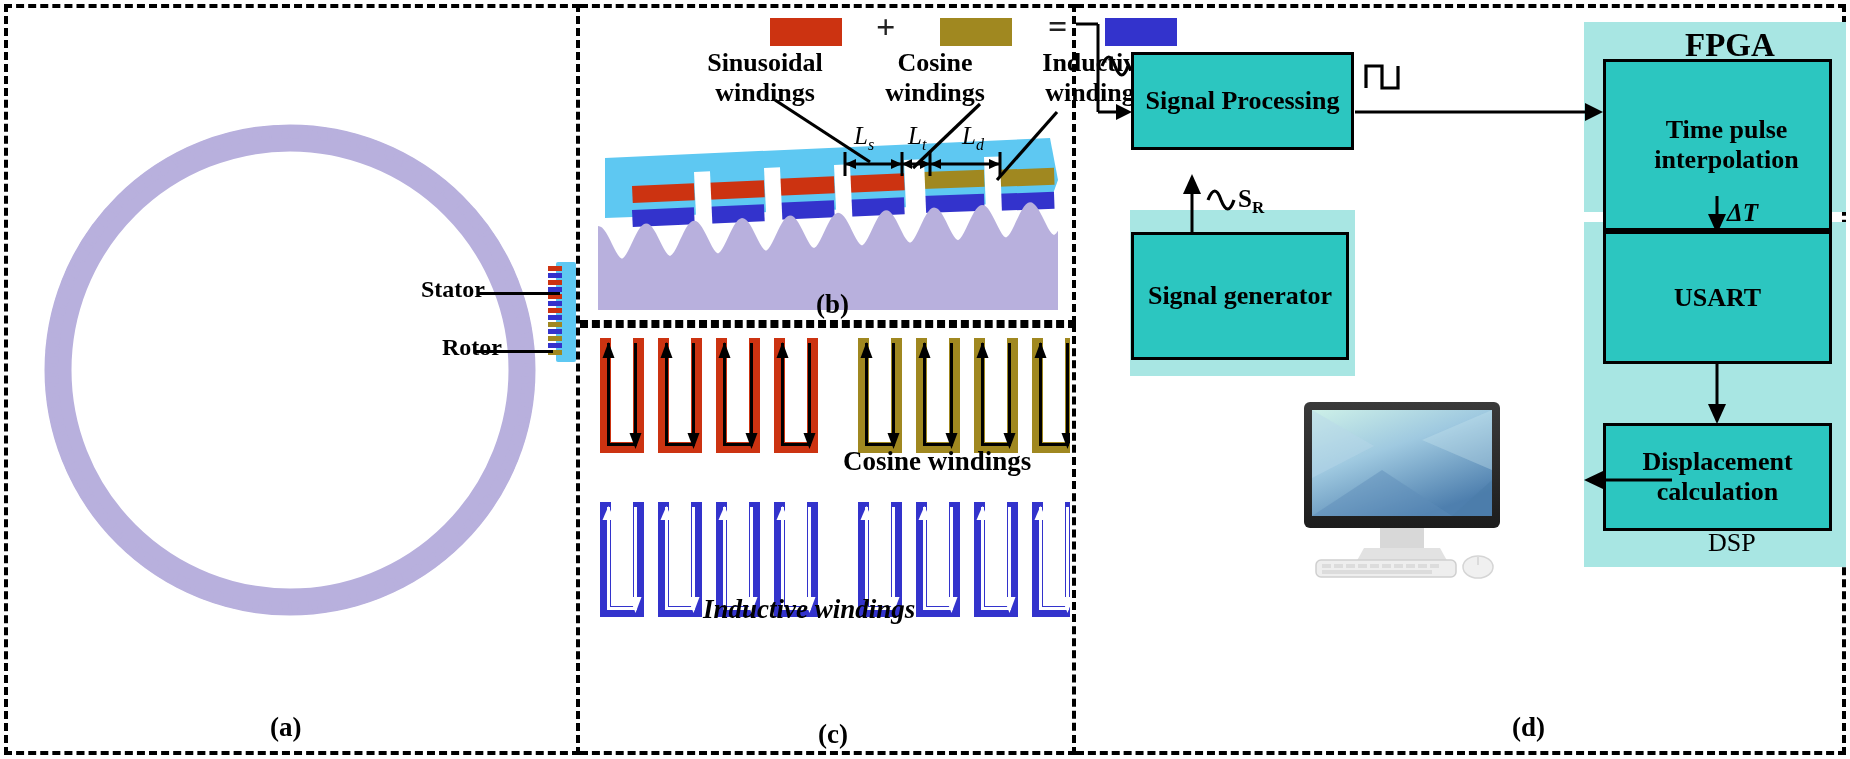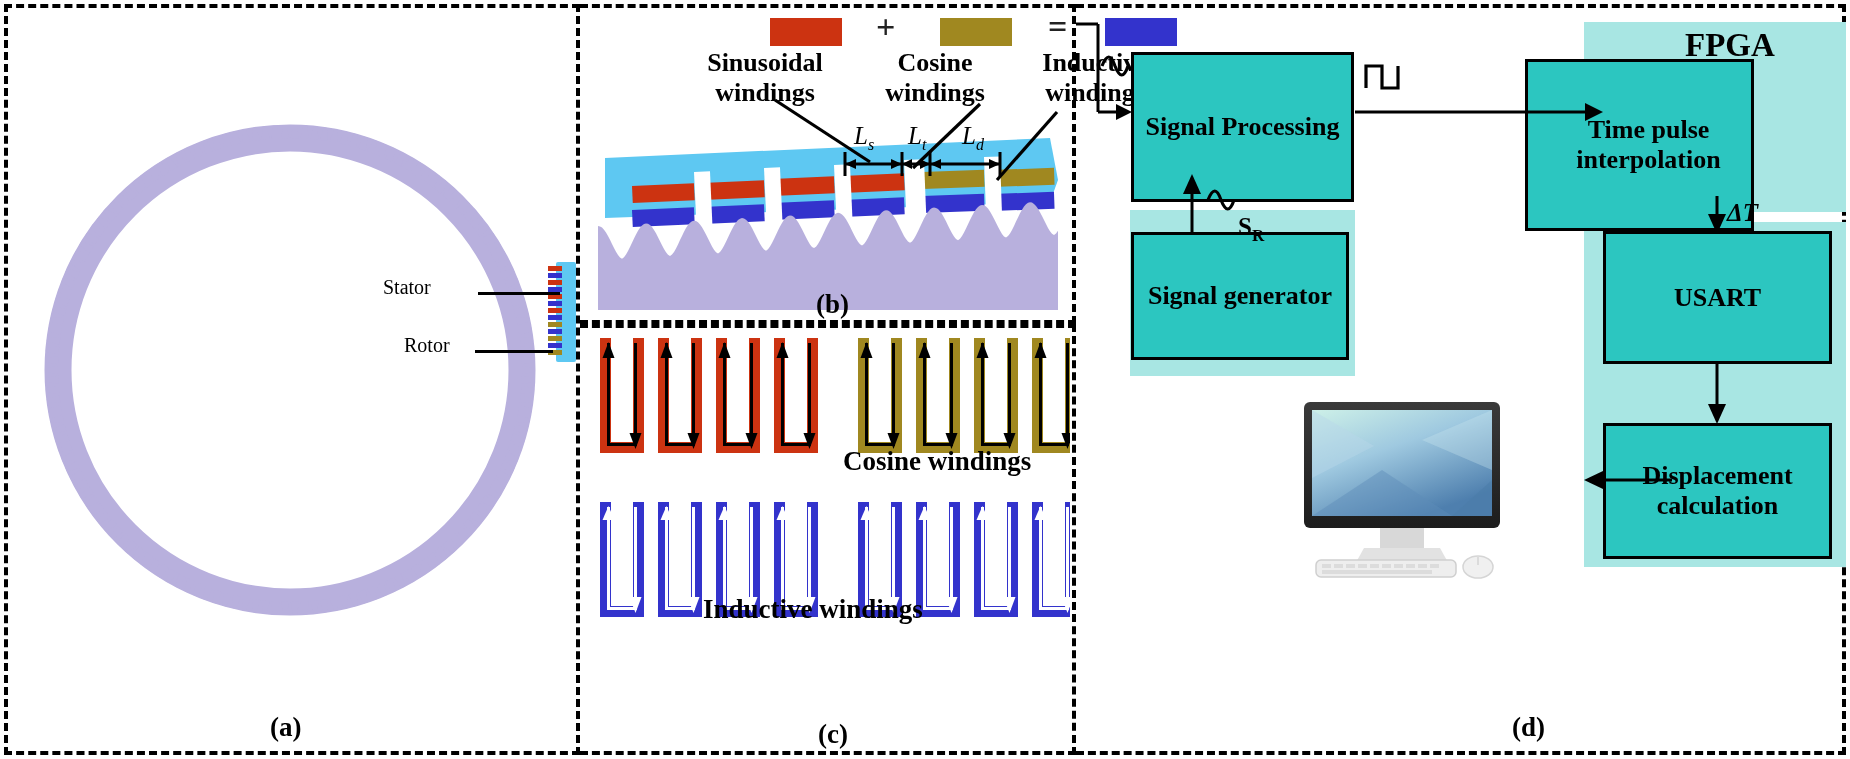--- a/index.html
+++ b/index.html
@@ -12,21 +12,21 @@
   
   .panel { position:absolute; }
   .dash-all { border:4px dashed #000; }
 
   .panel-label { position:absolute; font-weight:bold; font-size:27px; color:#000;
                  font-family:"Liberation Serif", serif; }
 
   
   #ring-wrap { position:absolute; left:35px; top:20px; width:510px; height:700px; }
   .callout-line { position:absolute; background:#000; height:3px; }
-  .callout-text { position:absolute; font-weight:normal; font-size:20px; color:#000; white-space:nowrap; }
+  .callout-text { position:absolute; font-weight:bold; font-size:24px; color:#000; white-space:nowrap;margin-left:38px; }
 
   
   .sensor-head { position:absolute; }
   .sh-sub { position:absolute; background:#5ec8f2; }
   .sh-bar { position:absolute; }
 
   
   .legend-sw { position:absolute; height:28px; width:72px; }
   .legend-op { position:absolute; font-size:34px; font-weight:bold; color:#222;
                font-family:"Liberation Serif", serif; }
@@ -41,21 +41,21 @@
   
   .group-box { position:absolute; background:#a8e6e3; }
   .group-label { position:absolute; font-weight:bold; font-size:33px; color:#000;
                  font-family:"Liberation Serif", serif; }
   .group-label.plain { font-weight:normal; font-size:26px; }
   .blk { position:absolute; background:#2cc6c0; border:3px solid #000;
          display:flex; align-items:center; justify-content:center; text-align:center;
          font-weight:bold; font-size:26px; line-height:1.15; color:#000;
          font-family:"Liberation Serif", serif; }
   .siglbl { position:absolute; font-weight:bold; font-size:25px; font-style:italic; color:#000; }
-  .siglbl.up { font-style:normal;margin-top:28px; }
+  .siglbl.up { font-style:normal; }
   .siglbl sub { font-size:17px; font-style:normal; }
 
   .monitor { position:absolute; }
 </style>
 </head>
 <body>
 
 <div id="root">
 
   <div class="panel dash-all" style="left:4px; top:4px; width:576px; height:751px;"></div>
@@ -279,51 +279,51 @@
         <polygon points="409.5,283 403.5,267 415.5,267" fill="#ffffff"></polygon>
         <path d="M 432 172 L 432 287 L 476 287 L 476 172
          L 465 172 L 465 276 L 443 276 L 443 172 Z" fill="#3333CC"></path>
         <path d="M 440.5 177 L 440.5 278.5 L 467.5 278.5 L 467.5 177" fill="none" stroke="#ffffff" stroke-width="3"></path>
         <polygon points="440.5,176 434.5,190 446.5,190" fill="#ffffff"></polygon>
         <polygon points="467.5,283 461.5,267 473.5,267" fill="#ffffff"></polygon>
       </g>
   </svg>
 
   <div class="coil-label" style="left:843px; top:446px;">Cosine windings</div>
-  <div class="coil-label" style="left:703px; top:594px;">Inductive windings</div>
+  <div class="coil-label" style="left:703px; top:594px;font-style:italic;">Inductive windings</div>
 
   <div class="panel-label" style="left:818px; top:719px;">(c)</div>
 
   <div class="panel" style="left:1076px; top:4px; width:770px; height:751px; border-top:4px dashed #000; border-right:4px dashed #000; border-bottom:4px dashed #000;"></div>
 
   <div class="group-box" style="left:1584px; top:22px; width:262px; height:190px;"></div>
   <div class="group-label" style="left:1685px; top:27px;">FPGA</div>
 
   <div class="group-box" style="left:1584px; top:222px; width:262px; height:345px;"></div>
   <div class="group-label plain" style="left:1708px; top:528px;">DSP</div>
 
   <div class="group-box" style="left:1130px; top:210px; width:225px; height:166px;"></div>
 
-  <div class="blk" style="left:1131px; top:52px; width:223px; height:150px;">
+  <div class="blk" style="left:1131px; top:52px; width:223px; height:98px;">
     <span>Signal Processing</span>
   </div>
 
-  <div class="blk" style="left:1525px; top:59px; width:229px; height:172px;padding-left:18px;">
+  <div class="blk" style="left:1603px; top:59px; width:229px; height:172px;padding-left:18px;">
     <span>Time pulse interpolation</span>
   </div>
 
   <div class="blk" style="left:1603px; top:231px; width:229px; height:133px;">
     <span>USART</span>
   </div>
 
   <div class="blk" style="left:1131px; top:232px; width:218px; height:128px;">
     <span>Signal generator</span>
   </div>
 
-  <div class="blk" style="left:1603px; top:423px; width:229px; height:136px;align-items:center;">
+  <div class="blk" style="left:1603px; top:423px; width:229px; height:108px;align-items:center;">
     <span>Displacement calculation</span>
   </div>
 
   <svg style="position:absolute; left:1076px; top:4px;" width="774" height="751">
 
     <line x1="-1" y1="20" x2="22" y2="20" stroke="#000" stroke-width="3"></line>
     <line x1="22" y1="20" x2="22" y2="108" stroke="#000" stroke-width="3"></line>
     <line x1="22" y1="108" x2="48" y2="108" stroke="#000" stroke-width="3"></line>
     <polygon points="56,108 40,100 40,116" fill="#000"></polygon>
 

